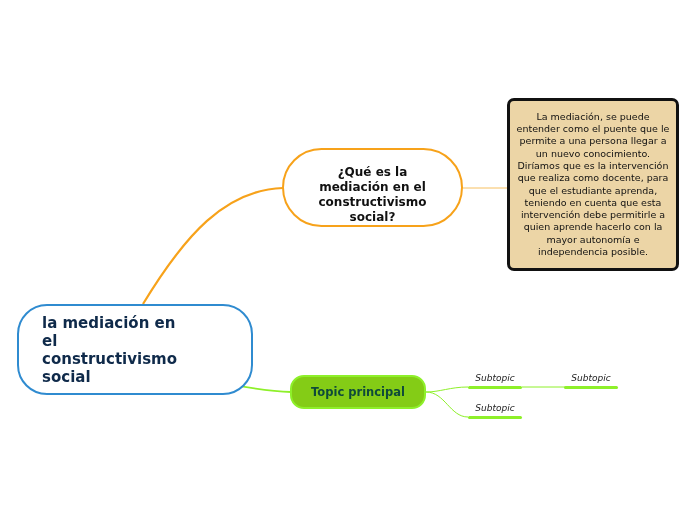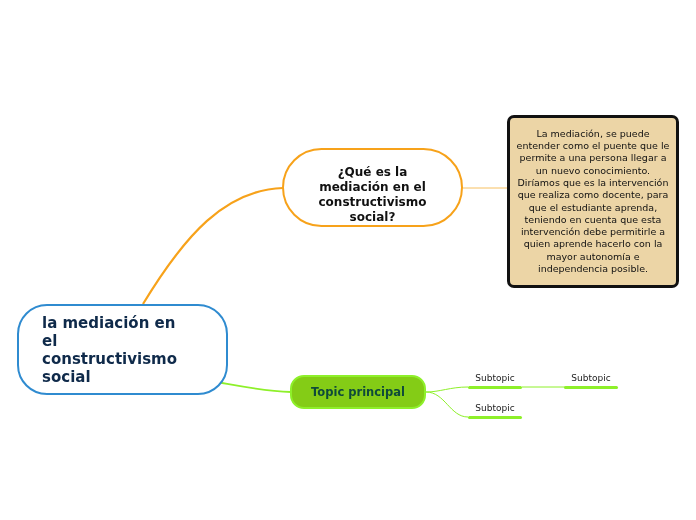--- a/index.html
+++ b/index.html
@@ -23,21 +23,21 @@
     .node {
       position: absolute;
       box-sizing: border-box;
       display: flex;
       align-items: center;
       justify-content: center;
       text-align: center;
     }
     .central {
       left: 17px; top: 304px;
-      width: 211px; height: 91px;
+      width: 236px; height: 91px;
       border: 2px solid #2f8bd0;
       border-radius: 30px;
       background: #ffffff;
       justify-content: flex-start;
       text-align: left;
       padding-left: 23px;
     }
     .central span {
       font-weight: bold;
       font-size: 15px;
@@ -56,21 +56,21 @@
     .topic-q span {
       font-weight: bold;
       font-size: 12px;
       line-height: 15px;
       color: #111111;
       width: 120px;
       display: block;
       margin-top: 15px;
     }
     .note {
-      left: 507px; top: 115px;
+      left: 507px; top: 98px;
       width: 172px; height: 173px;
       border: 3px solid #111111;
       border-radius: 7px;
       background: #ecd5a6;
       padding: 4px 5px;
     }
     .note span {
       font-size: 9.5px;
       line-height: 12.3px;
       color: #111111;
@@ -87,20 +87,21 @@
       font-weight: bold;
       font-size: 11.5px;
       color: #0f4a3a;
     }
     .subtopic {
       position: absolute;
       font-size: 9px;
       color: #222222;
       text-align: center;
       box-sizing: border-box;
+      font-style: italic;
     }
     .subtopic .label {
       display: block;
       height: 14px;
       line-height: 14px;
     }
     .subtopic .bar {
       display: block;
       height: 3px;
       background: #8ef02a;

